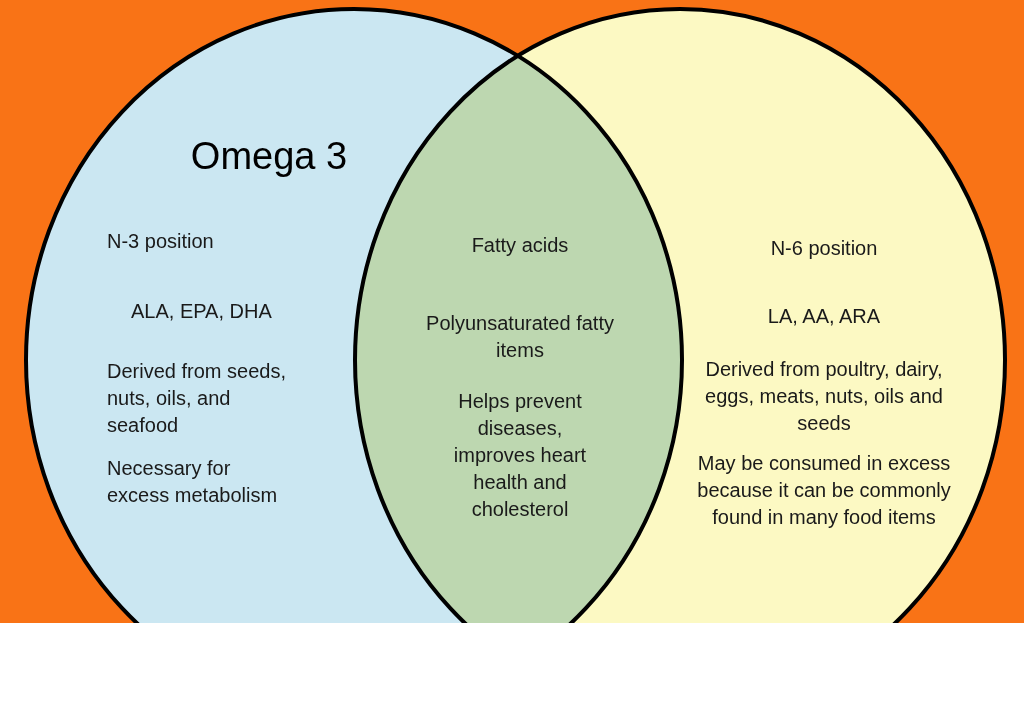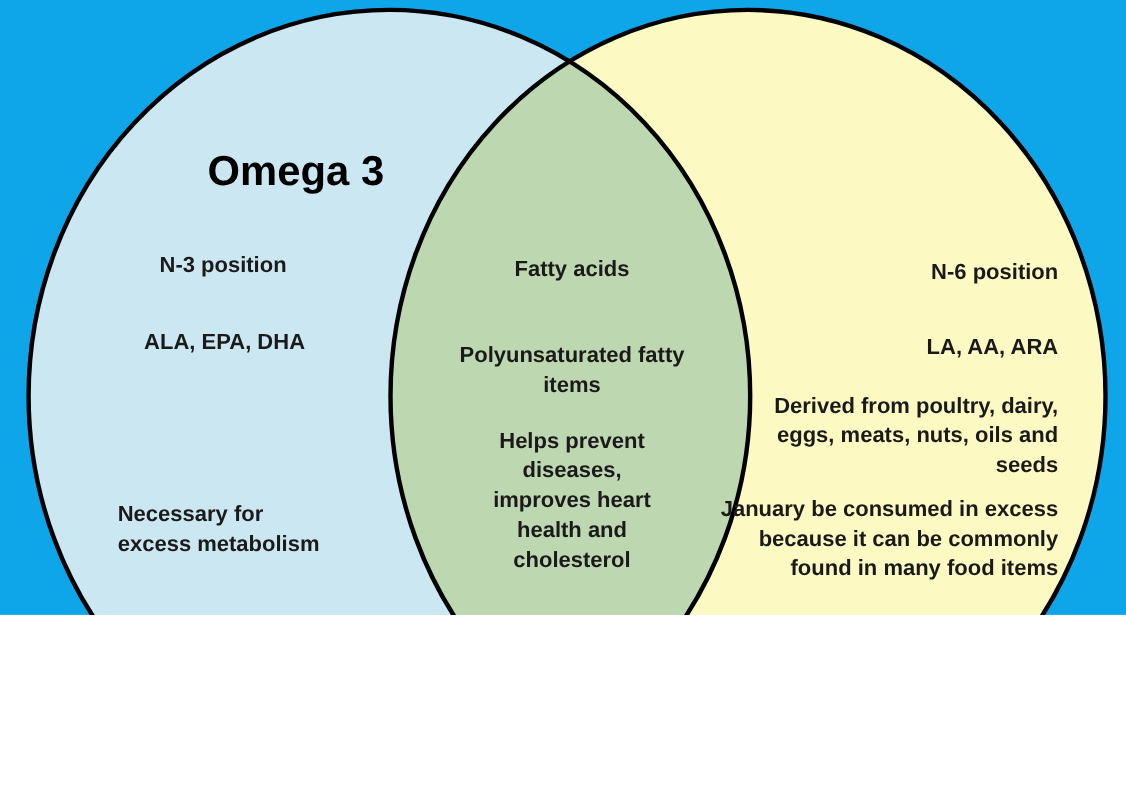--- a/index.html
+++ b/index.html
@@ -4,24 +4,23 @@
 <style>
   html, body {
     margin: 0;
     padding: 0;
     background: #ffffff;
     font-family: "Liberation Sans", "DejaVu Sans", sans-serif;
   }
   .stage {
     position: relative;
     width: 1024px;
-    height: 559px;
-    background: #0ea5e9;
+    height: 623px;
+    background: #f97316;
     overflow: hidden;
-    font-weight: bold;
   }
   .venn-svg {
     position: absolute;
     top: 0;
     left: 0;
   }
   .label {
     position: absolute;
     color: #1a1a1a;
     font-size: 20px;
@@ -33,31 +32,31 @@
     color: #000000;
     font-size: 38px;
     line-height: 44px;
     text-align: center;
     width: 240px;
   }
   .title-left  { left: 149px; top: 134px; }
   .title-right { left: 655px; top: 134px; }
 
   .col-left { left: 107px; width: 240px; text-align: left; }
-  .left-0 { top: 228px; margin-left: 38px; }
+  .left-0 { top: 228px; }
   .left-1 { top: 298px; margin-left: 24px; }
   .left-2 { top: 358px; }
   .left-3 { top: 455px; }
 
   .col-center { left: 370px; width: 300px; text-align: center; }
   .center-0 { top: 232px; }
   .center-1 { top: 310px; }
   .center-2 { top: 388px; }
 
-  .col-right { left: 642px; width: 320px; text-align: right; }
+  .col-right { left: 664px; width: 320px; text-align: center; }
   .right-0 { top: 235px; }
   .right-1 { top: 303px; }
   .right-2 { top: 356px; }
   .right-3 { top: 450px; }
 </style>
 </head>
 <body>
 
 <div class="stage">
 
@@ -77,34 +76,37 @@
     </g>
 
     <ellipse cx="354" cy="360" rx="328" ry="351" fill="none" stroke-width="4" stroke="#000000"></ellipse>
     <ellipse cx="680" cy="360" rx="325" ry="351" fill="none" stroke-width="4" stroke="#000000"></ellipse>
   </svg>
 
   <div class="circle-title title-left">Omega 3</div>
 
   <div class="label col-left left-0">N-3 position</div>
   <div class="label col-left left-1">ALA, EPA, DHA</div>
+  <div class="label col-left left-2">Derived from seeds,
+nuts, oils, and
+seafood</div>
   <div class="label col-left left-3">Necessary for
 excess metabolism</div>
 
   <div class="label col-center center-0">Fatty acids</div>
   <div class="label col-center center-1">Polyunsaturated fatty
 items</div>
   <div class="label col-center center-2">Helps prevent
 diseases,
 improves heart
 health and
 cholesterol</div>
 
   <div class="label col-right right-0">N-6 position</div>
   <div class="label col-right right-1">LA, AA, ARA</div>
   <div class="label col-right right-2">Derived from poultry, dairy,
 eggs, meats, nuts, oils and
 seeds</div>
-  <div class="label col-right right-3">January be consumed in excess
+  <div class="label col-right right-3">May be consumed in excess
 because it can be commonly
 found in many food items</div>
 
 </div>
 
 </body></html>

